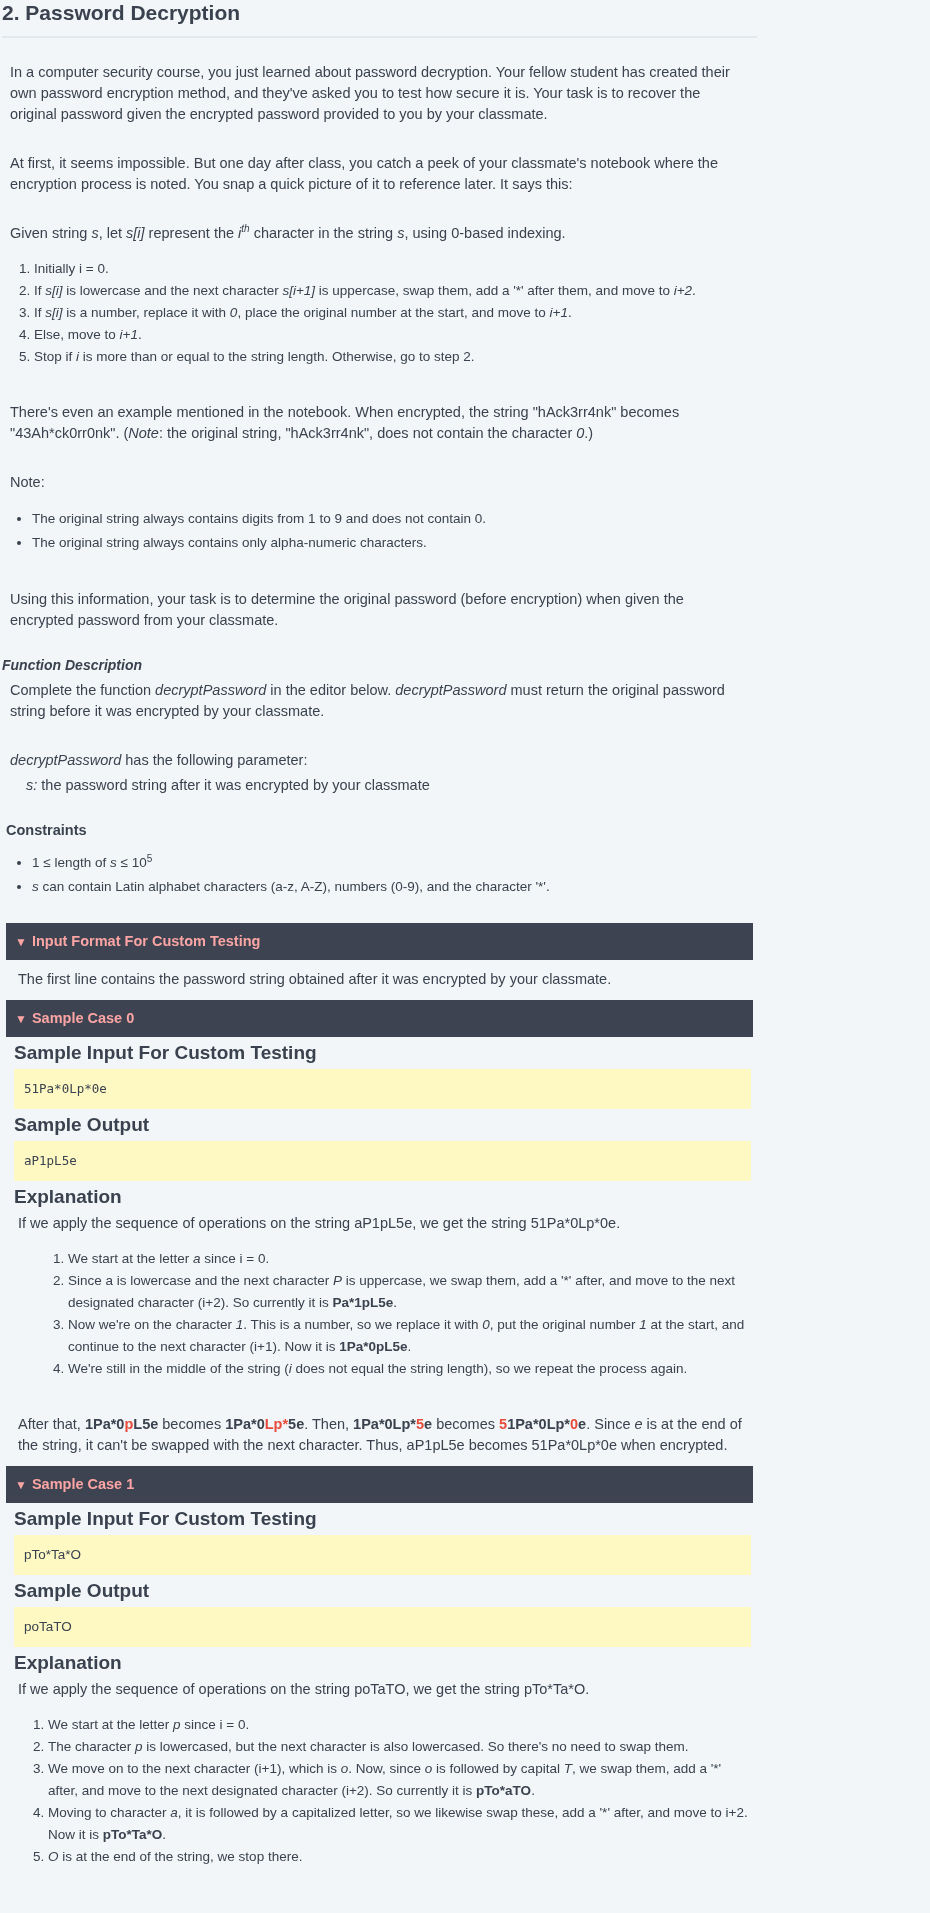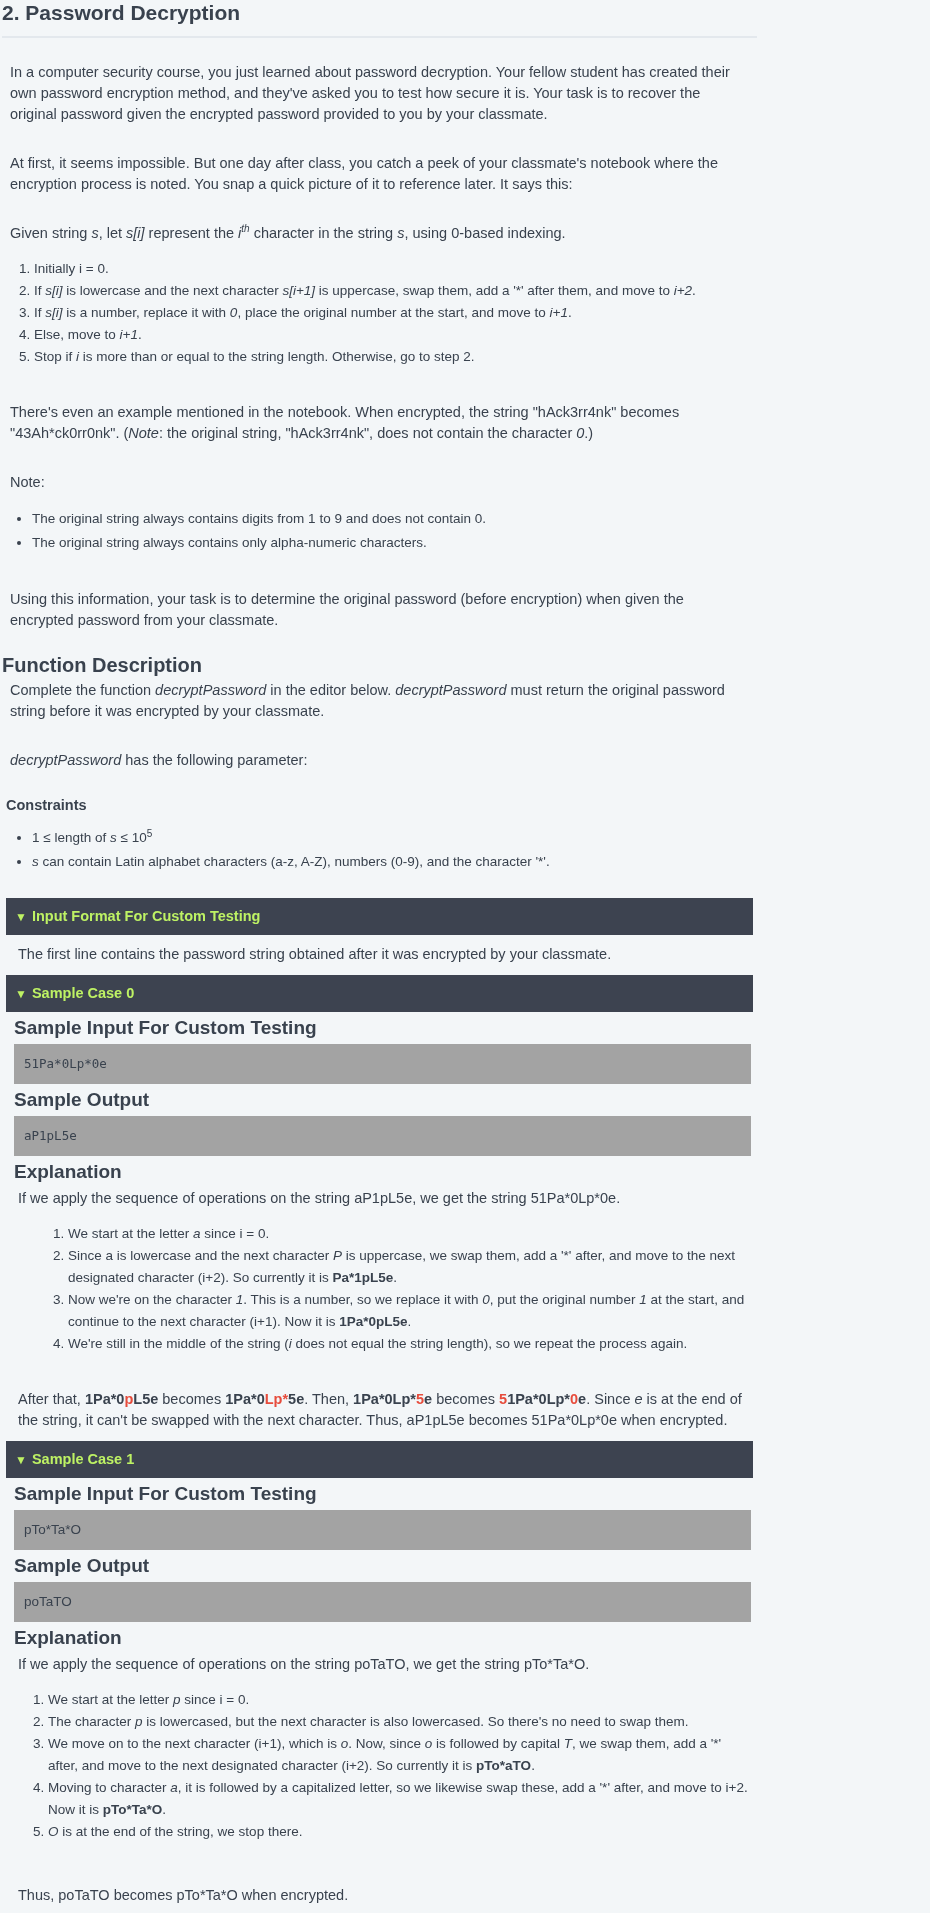--- a/index.html
+++ b/index.html
@@ -27,39 +27,39 @@
   .p { margin: 4px; padding: 0 6px; }
   .gap { height: 20px; }
   .gap-s { height: 10px; }
   ol.steps, ul.bul { margin: 0; padding-left: 32px; font-size: 13.5px; }
   ol.steps li, ul.bul li { line-height: 22px; padding-left: 0; }
   ol.steps { padding-left: 26px; }
   ol.steps li { padding-left: 0; margin-left: 8px; }
   ul.bul { padding-left: 32px; list-style: disc; }
   ul.bul li { line-height: 24px; }
   em { font-style: italic; }
-  .h-strong { font-weight: bold; font-size: 20px; padding: 0 2px; }
+  .h-strong { font-weight: bold; font-size: 14px; padding: 0 2px; font-style: italic; }
   .h-con { font-weight: bold; font-size: 14.5px; padding: 0 6px; }
   .indent { padding-left: 22px; }
   .bar {
     margin: 0 6px;
     height: 37px;
     background: #3d4350;
-    color: #bef264;
+    color: #fca5a5;
     font-weight: bold;
     font-size: 14.5px;
     line-height: 37px;
     padding-left: 9px;
     cursor: pointer;
   }
   .bar .tri { display: inline-block; font-size: 12px; margin-right: 5px; }
   .sec { padding: 0 8px 0 14px; }
   .sub-h { font-weight: bold; font-size: 19px; line-height: 24px; }
   .code {
-    background: #a3a3a3;
+    background: #fef9c3;
     margin: 4px 8px 4px 14px;
     height: 40px;
     line-height: 40px;
     padding-left: 10px;
     font-family: "DejaVu Sans Mono", "Liberation Mono", monospace;
     font-size: 12.5px;
     color: #39424e;
   }
   .code.prop { font-family: "Liberation Sans", "DejaVu Sans", sans-serif; font-size: 13.5px; }
   .red { color: #e74c3c; }
@@ -102,20 +102,21 @@
   </ul>
   <div style="height:30px"></div>
 
   <p class="p">Using this information, your task is to determine the original password (before encryption) when given the encrypted password from your classmate.</p>
   <div class="gap"></div>
 
   <div class="h-strong">Function Description</div>
   <p class="p"><span>Complete the function </span><em>decryptPassword</em><span> in the editor below. </span><em>decryptPassword</em><span> must return the original password string before it was encrypted by your classmate.</span></p>
   <div class="gap"></div>
   <p class="p"><em>decryptPassword</em><span> has the following parameter:</span></p>
+  <p class="p indent"><em>s:</em><span> the password string after it was encrypted by your classmate</span></p>
   <div class="gap"></div>
 
   <div class="h-con">Constraints</div>
   <div class="gap-s"></div>
   <ul class="bul">
     <li><span>1 ≤ length of </span><em>s</em><span> ≤ 10</span><sup>5</sup></li>
     <li><em>s</em><span> can contain Latin alphabet characters (a-z, A-Z), numbers (0-9), and the character '*'.</span></li>
   </ul>
   <div style="height:24px"></div>
 

